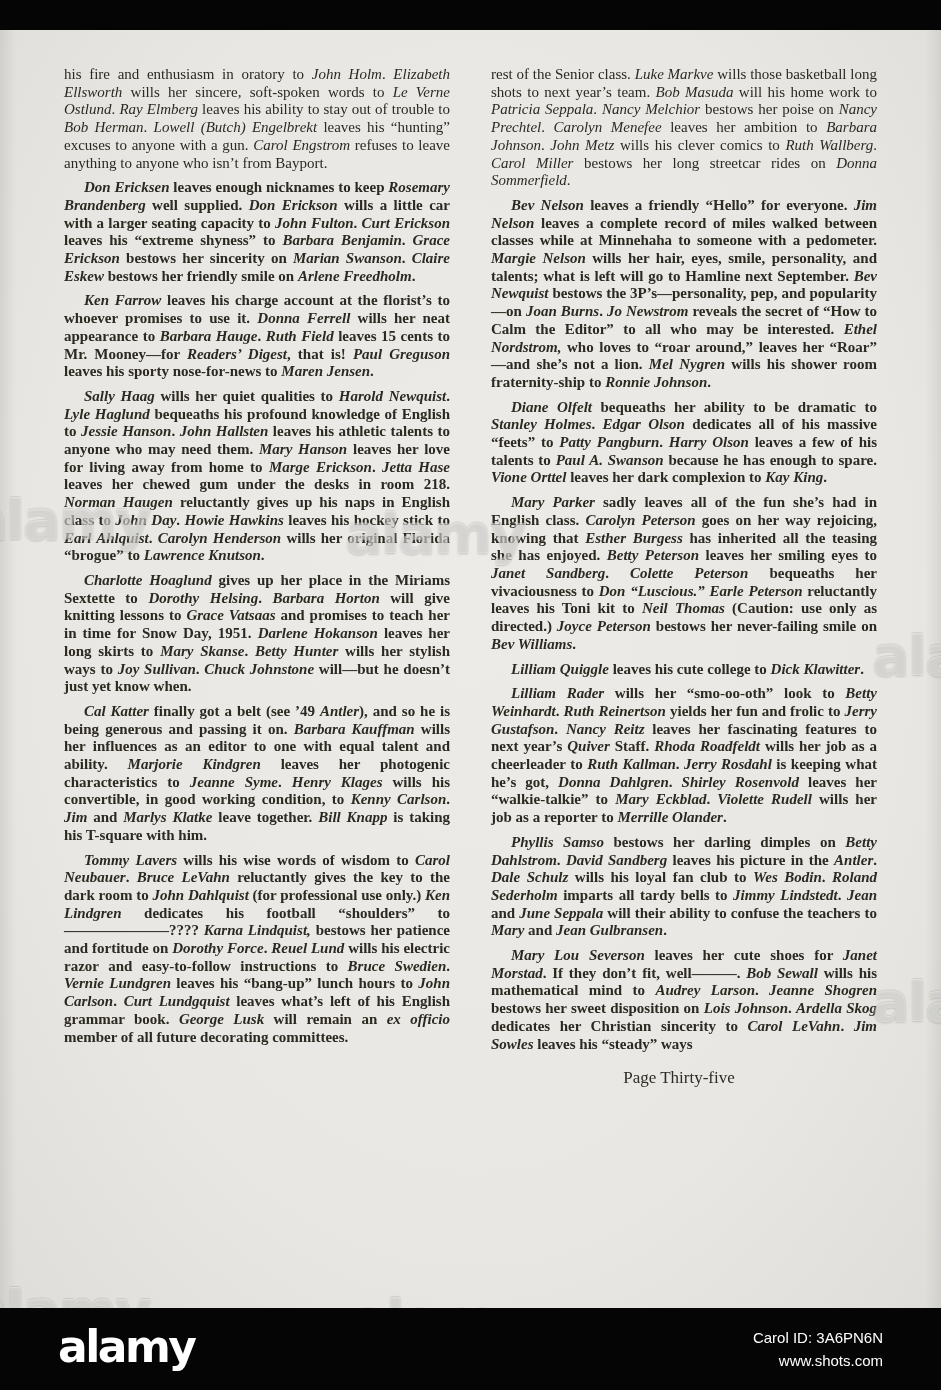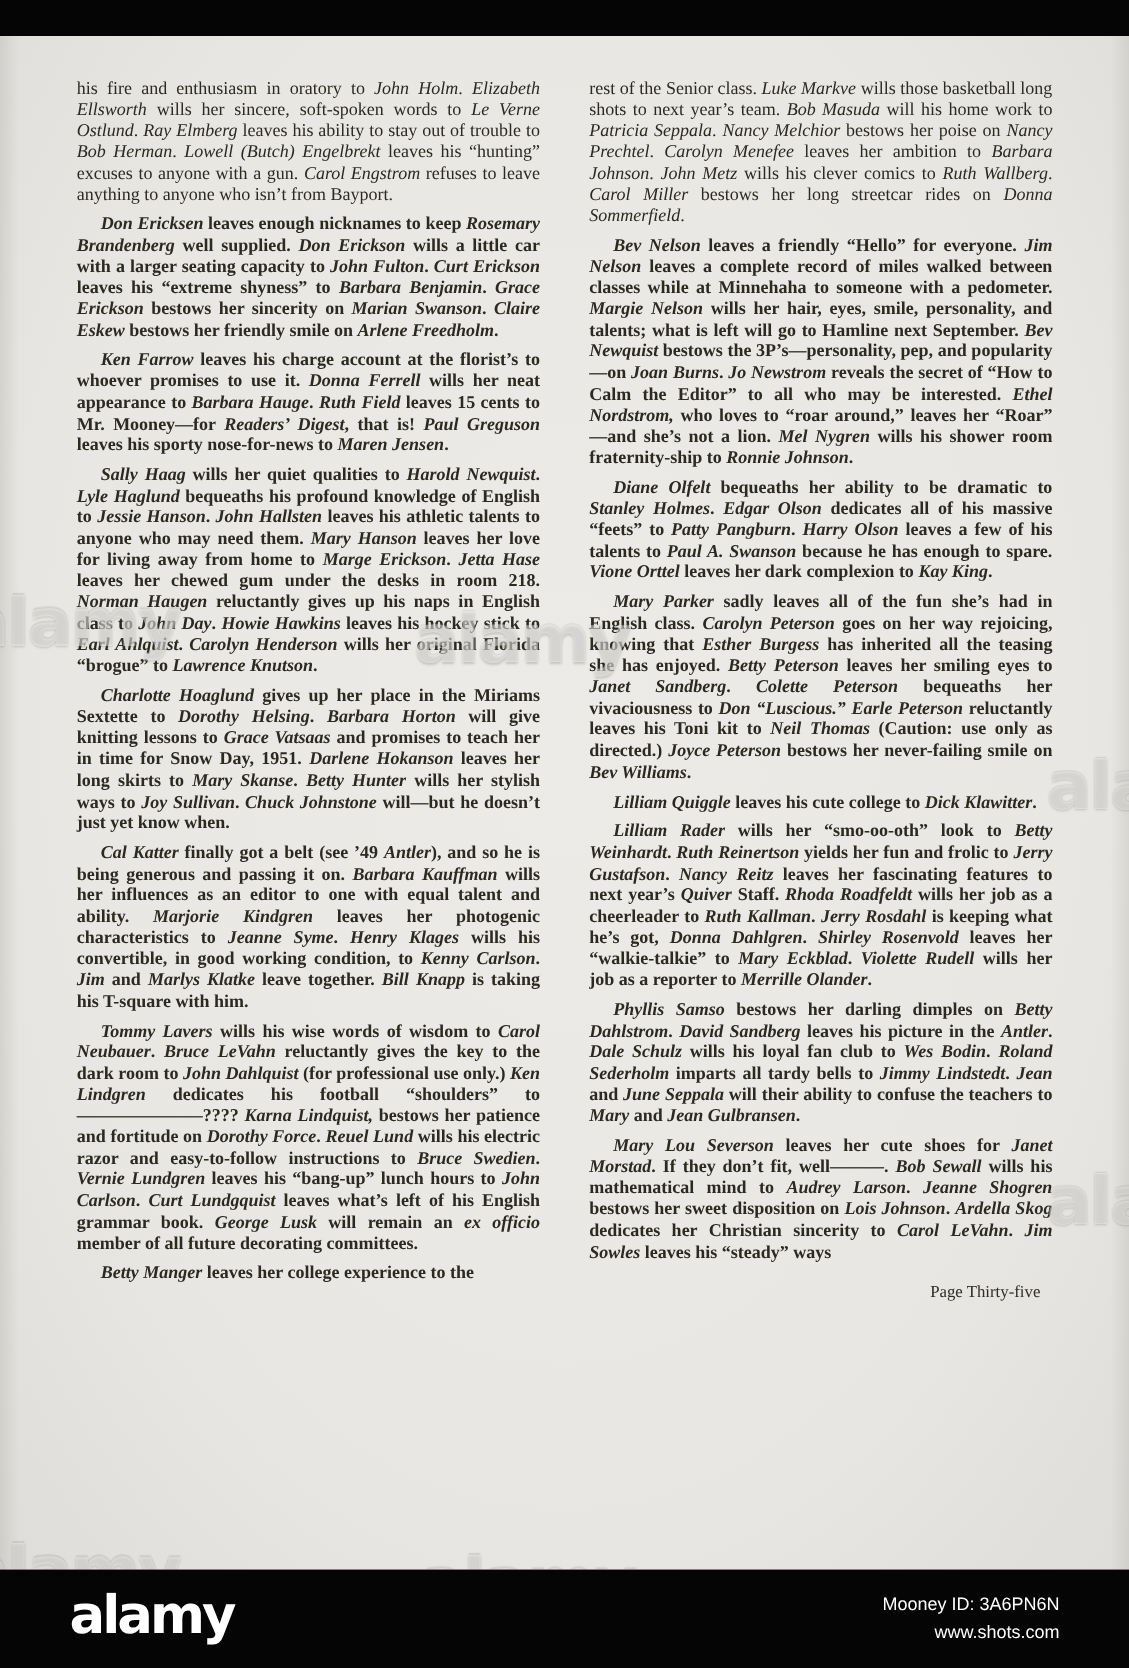--- a/index.html
+++ b/index.html
@@ -2,43 +2,43 @@
 <html><head>
 <meta charset="utf-8">
 <title>Scanned yearbook page</title>
 <style>
   * { margin:0; padding:0; box-sizing:border-box; }
   html,body { width:941px; height:1390px; }
   body {
     position:relative; overflow:hidden; background:#060606;
     font-family:"Liberation Serif", serif;
   }
-  .frame { position:absolute; inset:0; background:#d946ef; }
+  .frame { position:absolute; inset:0; background:#15803d; }
   .bar { position:absolute; left:0; width:941px; background:#050505; }
   .bar.top { top:0; height:30px; }
   .bar.bottom {
     top:1308px; height:82px;
     display:flex; align-items:center; justify-content:space-between;
     padding:0 58px;
   }
   .scan {
     position:absolute; top:30px; left:0; width:941px; height:1278px;
     background:#e9e7e3;
     background-image:
       linear-gradient(90deg, rgba(160,158,152,0.25) 0, rgba(0,0,0,0) 16px, rgba(0,0,0,0) 925px, rgba(160,158,152,0.22) 100%),
       radial-gradient(ellipse at 50% 45%, #edebe7 0%, #e9e7e3 65%, #dfddd9 100%);
   }
   .page-content { position:absolute; top:36px; left:64px; width:813px; display:flex; gap:41px; }
   .col { width:386px; color:#2b2920; font-size:15px; line-height:17.7px; text-align:justify; }
   .para { margin:0 0 7px 0; }
   .para.ind { text-indent:20px;font-weight:bold; }
   .it { font-style:italic; }
   .page-num {
-    text-align:right; padding-right:10px; margin-top:16px;
-    font-size:14px; color:#2e2c24; text-indent:0;
+    text-align:center; padding-right:10px; margin-top:16px;
+    font-size:17px; color:#2e2c24; text-indent:0;
   }
   .wm-layer { position:absolute; inset:0; overflow:hidden; pointer-events:none; }
   .wm {
     position:absolute;
     font-family:"DejaVu Sans", sans-serif; font-weight:bold;
     font-size:56px; letter-spacing:-2px; line-height:1;
     color:rgba(255,255,255,0.42);
     text-shadow:0 1px 2px rgba(110,110,104,0.30), 0 -1px 1px rgba(120,120,114,0.18);
   }
   .alamy-logo {
@@ -60,21 +60,20 @@
   <div class="scan">
     <div class="page-content">
       <div class="col">
           <p class="para"><span>his fire and enthusiasm in oratory to </span><span class="it">John Holm</span><span>. </span><span class="it">Elizabeth Ellsworth</span><span> wills her sincere, soft-spoken words to </span><span class="it">Le Verne Ostlund</span><span>. </span><span class="it">Ray Elmberg</span><span> leaves his ability to stay out of trouble to </span><span class="it">Bob Herman</span><span>. </span><span class="it">Lowell (Butch) Engelbrekt</span><span> leaves his “hunting” excuses to anyone with a gun. </span><span class="it">Carol Engstrom</span><span> refuses to leave anything to anyone who isn’t from Bayport.</span></p>
           <p class="para ind"><span class="it">Don Ericksen</span><span> leaves enough nicknames to keep </span><span class="it">Rosemary Brandenberg</span><span> well supplied. </span><span class="it">Don Erickson</span><span> wills a little car with a larger seating capacity to </span><span class="it">John Fulton</span><span>. </span><span class="it">Curt Erickson</span><span> leaves his “extreme shyness” to </span><span class="it">Barbara Benjamin</span><span>. </span><span class="it">Grace Erickson</span><span> bestows her sincerity on </span><span class="it">Marian Swanson</span><span>. </span><span class="it">Claire Eskew</span><span> bestows her friendly smile on </span><span class="it">Arlene Freedholm</span><span>.</span></p>
           <p class="para ind"><span class="it">Ken Farrow</span><span> leaves his charge account at the florist’s to whoever promises to use it. </span><span class="it">Donna Ferrell</span><span> wills her neat appearance to </span><span class="it">Barbara Hauge</span><span>. </span><span class="it">Ruth Field</span><span> leaves 15 cents to Mr. Mooney—for </span><span class="it">Readers’ Digest</span><span>, that is! </span><span class="it">Paul Greguson</span><span> leaves his sporty nose-for-news to </span><span class="it">Maren Jensen</span><span>.</span></p>
           <p class="para ind"><span class="it">Sally Haag</span><span> wills her quiet qualities to </span><span class="it">Harold Newquist</span><span>. </span><span class="it">Lyle Haglund</span><span> bequeaths his profound knowledge of English to </span><span class="it">Jessie Hanson</span><span>. </span><span class="it">John Hallsten</span><span> leaves his athletic talents to anyone who may need them. </span><span class="it">Mary Hanson</span><span> leaves her love for living away from home to </span><span class="it">Marge Erickson</span><span>. </span><span class="it">Jetta Hase</span><span> leaves her chewed gum under the desks in room 218. </span><span class="it">Norman Haugen</span><span> reluctantly gives up his naps in English class to </span><span class="it">John Day</span><span>. </span><span class="it">Howie Hawkins</span><span> leaves his hockey stick to </span><span class="it">Earl Ahlquist</span><span>. </span><span class="it">Carolyn Henderson</span><span> wills her original Florida “brogue” to </span><span class="it">Lawrence Knutson</span><span>.</span></p>
           <p class="para ind"><span class="it">Charlotte Hoaglund</span><span> gives up her place in the Miriams Sextette to </span><span class="it">Dorothy Helsing</span><span>. </span><span class="it">Barbara Horton</span><span> will give knitting lessons to </span><span class="it">Grace Vatsaas</span><span> and promises to teach her in time for Snow Day, 1951. </span><span class="it">Darlene Hokanson</span><span> leaves her long skirts to </span><span class="it">Mary Skanse</span><span>. </span><span class="it">Betty Hunter</span><span> wills her stylish ways to </span><span class="it">Joy Sullivan</span><span>. </span><span class="it">Chuck Johnstone</span><span> will—but he doesn’t just yet know when.</span></p>
           <p class="para ind"><span class="it">Cal Katter</span><span> finally got a belt (see ’49 </span><span class="it">Antler</span><span>), and so he is being generous and passing it on. </span><span class="it">Barbara Kauffman</span><span> wills her influences as an editor to one with equal talent and ability. </span><span class="it">Marjorie Kindgren</span><span> leaves her photogenic characteristics to </span><span class="it">Jeanne Syme</span><span>. </span><span class="it">Henry Klages</span><span> wills his convertible, in good working condition, to </span><span class="it">Kenny Carlson</span><span>. </span><span class="it">Jim</span><span> and </span><span class="it">Marlys Klatke</span><span> leave together. </span><span class="it">Bill Knapp</span><span> is taking his T-square with him.</span></p>
           <p class="para ind"><span class="it">Tommy Lavers</span><span> wills his wise words of wisdom to </span><span class="it">Carol Neubauer</span><span>. </span><span class="it">Bruce LeVahn</span><span> reluctantly gives the key to the dark room to </span><span class="it">John Dahlquist</span><span> (for professional use only.) </span><span class="it">Ken Lindgren</span><span> dedicates his football “shoulders” to ———————???? </span><span class="it">Karna Lindquist,</span><span> bestows her patience and fortitude on </span><span class="it">Dorothy Force</span><span>. </span><span class="it">Reuel Lund</span><span> wills his electric razor and easy-to-follow instructions to </span><span class="it">Bruce Swedien</span><span>. </span><span class="it">Vernie Lundgren</span><span> leaves his “bang-up” lunch hours to </span><span class="it">John Carlson</span><span>. </span><span class="it">Curt Lundgquist</span><span> leaves what’s left of his English grammar book. </span><span class="it">George Lusk</span><span> will remain an </span><span class="it">ex officio</span><span> member of all future decorating committees.</span></p>
-          <p class="para ind"><span class="it">Betty Manger</span><span> leaves her college experience to the</span></p>
         </div>
       <div class="col">
         <div>
             <p class="para"><span>rest of the Senior class. </span><span class="it">Luke Markve</span><span> wills those basketball long shots to next year’s team. </span><span class="it">Bob Masuda</span><span> will his home work to </span><span class="it">Patricia Seppala</span><span>. </span><span class="it">Nancy Melchior</span><span> bestows her poise on </span><span class="it">Nancy Prechtel</span><span>. </span><span class="it">Carolyn Menefee</span><span> leaves her ambition to </span><span class="it">Barbara Johnson</span><span>. </span><span class="it">John Metz</span><span> wills his clever comics to </span><span class="it">Ruth Wallberg</span><span>. </span><span class="it">Carol Miller</span><span> bestows her long streetcar rides on </span><span class="it">Donna Sommerfield</span><span>.</span></p>
             <p class="para ind"><span class="it">Bev Nelson</span><span> leaves a friendly “Hello” for everyone. </span><span class="it">Jim Nelson</span><span> leaves a complete record of miles walked between classes while at Minnehaha to someone with a pedometer. </span><span class="it">Margie Nelson</span><span> wills her hair, eyes, smile, personality, and talents; what is left will go to Hamline next September. </span><span class="it">Bev Newquist</span><span> bestows the 3P’s—personality, pep, and popularity—on </span><span class="it">Joan Burns</span><span>. </span><span class="it">Jo Newstrom</span><span> reveals the secret of “How to Calm the Editor” to all who may be interested. </span><span class="it">Ethel Nordstrom,</span><span> who loves to “roar around,” leaves her “Roar” —and she’s not a lion. </span><span class="it">Mel Nygren</span><span> wills his shower room fraternity-ship to </span><span class="it">Ronnie Johnson</span><span>.</span></p>
             <p class="para ind"><span class="it">Diane Olfelt</span><span> bequeaths her ability to be dramatic to </span><span class="it">Stanley Holmes</span><span>. </span><span class="it">Edgar Olson</span><span> dedicates all of his massive “feets” to </span><span class="it">Patty Pangburn</span><span>. </span><span class="it">Harry Olson</span><span> leaves a few of his talents to </span><span class="it">Paul A. Swanson</span><span> because he has enough to spare. </span><span class="it">Vione Orttel</span><span> leaves her dark complexion to </span><span class="it">Kay King</span><span>.</span></p>
             <p class="para ind"><span class="it">Mary Parker</span><span> sadly leaves all of the fun she’s had in English class. </span><span class="it">Carolyn Peterson</span><span> goes on her way rejoicing, knowing that </span><span class="it">Esther Burgess</span><span> has inherited all the teasing she has enjoyed. </span><span class="it">Betty Peterson</span><span> leaves her smiling eyes to </span><span class="it">Janet Sandberg</span><span>. </span><span class="it">Colette Peterson</span><span> bequeaths her vivaciousness to </span><span class="it">Don “Luscious.”</span><span> </span><span class="it">Earle Peterson</span><span> reluctantly leaves his Toni kit to </span><span class="it">Neil Thomas</span><span> (Caution: use only as directed.) </span><span class="it">Joyce Peterson</span><span> bestows her never-failing smile on </span><span class="it">Bev Williams</span><span>.</span></p>
             <p class="para ind"><span class="it">Lilliam Quiggle</span><span> leaves his cute college to </span><span class="it">Dick Klawitter</span><span>.</span></p>
             <p class="para ind"><span class="it">Lilliam Rader</span><span> wills her “smo-oo-oth” look to </span><span class="it">Betty Weinhardt</span><span>. </span><span class="it">Ruth Reinertson</span><span> yields her fun and frolic to </span><span class="it">Jerry Gustafson</span><span>. </span><span class="it">Nancy Reitz</span><span> leaves her fascinating features to next year’s </span><span class="it">Quiver</span><span> Staff. </span><span class="it">Rhoda Roadfeldt</span><span> wills her job as a cheerleader to </span><span class="it">Ruth Kallman</span><span>. </span><span class="it">Jerry Rosdahl</span><span> is keeping what he’s got, </span><span class="it">Donna Dahlgren</span><span>. </span><span class="it">Shirley Rosenvold</span><span> leaves her “walkie-talkie” to </span><span class="it">Mary Eckblad</span><span>. </span><span class="it">Violette Rudell</span><span> wills her job as a reporter to </span><span class="it">Merrille Olander</span><span>.</span></p>
             <p class="para ind"><span class="it">Phyllis Samso</span><span> bestows her darling dimples on </span><span class="it">Betty Dahlstrom</span><span>. </span><span class="it">David Sandberg</span><span> leaves his picture in the </span><span class="it">Antler</span><span>. </span><span class="it">Dale Schulz</span><span> wills his loyal fan club to </span><span class="it">Wes Bodin</span><span>. </span><span class="it">Roland Sederholm</span><span> imparts all tardy bells to </span><span class="it">Jimmy Lindstedt</span><span>. </span><span class="it">Jean</span><span> and </span><span class="it">June Seppala</span><span> will their ability to confuse the teachers to </span><span class="it">Mary</span><span> and </span><span class="it">Jean Gulbransen</span><span>.</span></p>
@@ -89,18 +88,18 @@
         <span class="wm" style="left: 872px; top: 598px;">alamy</span>
         <span class="wm" style="left: -30px; top: 1252px;">alamy</span>
         <span class="wm" style="left: 350px; top: 1262px;">alamy</span>
         <span class="wm" style="left: 872px; top: 944px;">alamy</span>
       </div>
   </div>
 
   <div class="bar bottom">
     <div class="alamy-logo">alamy</div>
     <div class="footer-right">
-      <div>Mooney ID: 3A6PN6N</div>
+      <div>Carol ID: 3A6PN6N</div>
       <div>www.shots.com</div>
     </div>
   </div>
 
 </div>
 
 </body></html>

